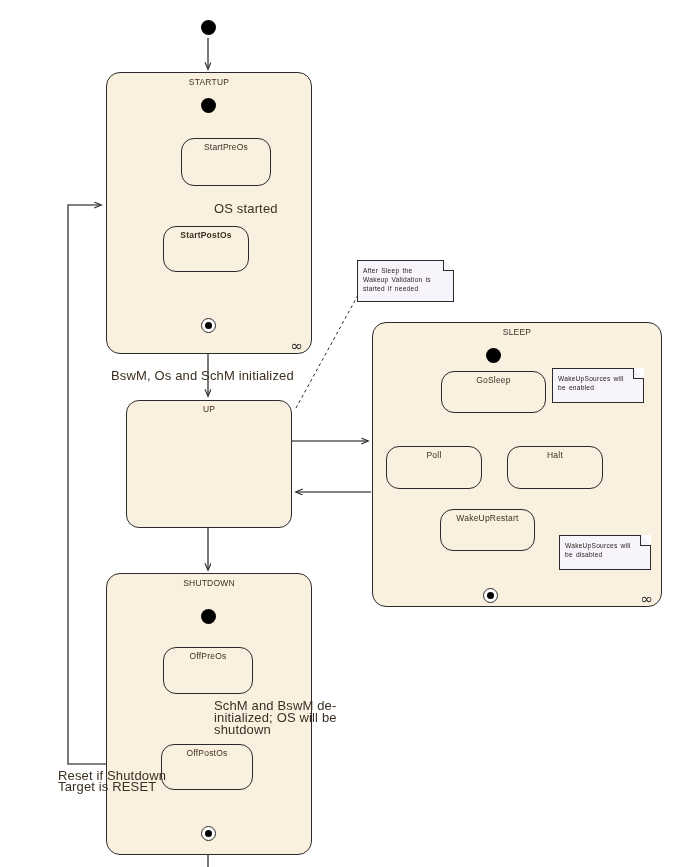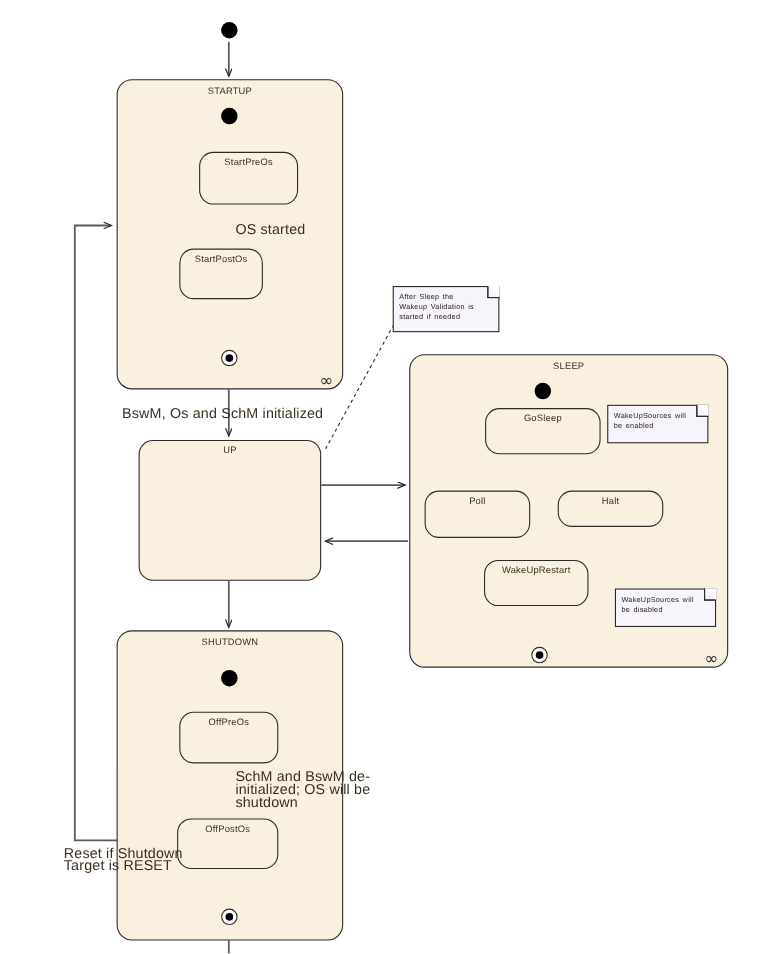--- a/index.html
+++ b/index.html
@@ -190,21 +190,21 @@
   <div class="initial" style="left:201px;top:20px;"></div>
 
   <div class="composite" style="left:106px;top:72px;width:206px;height:282px;">
     <div class="state-title">STARTUP</div>
     <div class="inf-mark">∞</div>
   </div>
   <div class="initial" style="left:201px;top:98px;"></div>
   <div class="simple-state" style="left:163px;top:138px;width:90px;height:48px;margin-left:18px;">
     <div class="state-title">StartPreOs</div>
   </div>
-  <div class="simple-state" style="left:163px;top:226px;width:76px;height:46px;">
+  <div class="simple-state" style="left:163px;top:226px;width:86px;height:46px;font-weight:bold;">
     <div class="state-title">StartPostOs</div>
   </div>
   <div class="final" style="left:201px;top:318px;"></div>
   <div class="tlabel" style="left:214px;top:204px;">OS started</div>
 
   <div class="simple-state" style="left:126px;top:400px;width:166px;height:128px;">
     <div class="state-title">UP</div>
   </div>
   <div class="tlabel" style="left:81px;top:371px;margin-left:30px;">BswM, Os and SchM initialized</div>
 
@@ -218,21 +218,21 @@
     <div class="state-title">SLEEP</div>
     <div class="inf-mark">∞</div>
   </div>
   <div class="initial" style="left:486px;top:348px;"></div>
   <div class="simple-state" style="left:441px;top:371px;width:105px;height:42px;">
     <div class="state-title">GoSleep</div>
   </div>
   <div class="simple-state" style="left:386px;top:446px;width:96px;height:43px;">
     <div class="state-title">Poll</div>
   </div>
-  <div class="simple-state" style="left:507px;top:446px;width:96px;height:33px;">
+  <div class="simple-state" style="left:507px;top:446px;width:96px;height:43px;">
     <div class="state-title">Halt</div>
   </div>
   <div class="simple-state" style="left:440px;top:509px;width:95px;height:42px;">
     <div class="state-title">WakeUpRestart</div>
   </div>
   <div class="final" style="left:483px;top:588px;"></div>
 
   <div class="note" style="left:552px;top:368px;width:92px;height:35px;">
     <span class="note-line">WakeUpSources will</span>
     <span class="note-line">be enabled</span>

